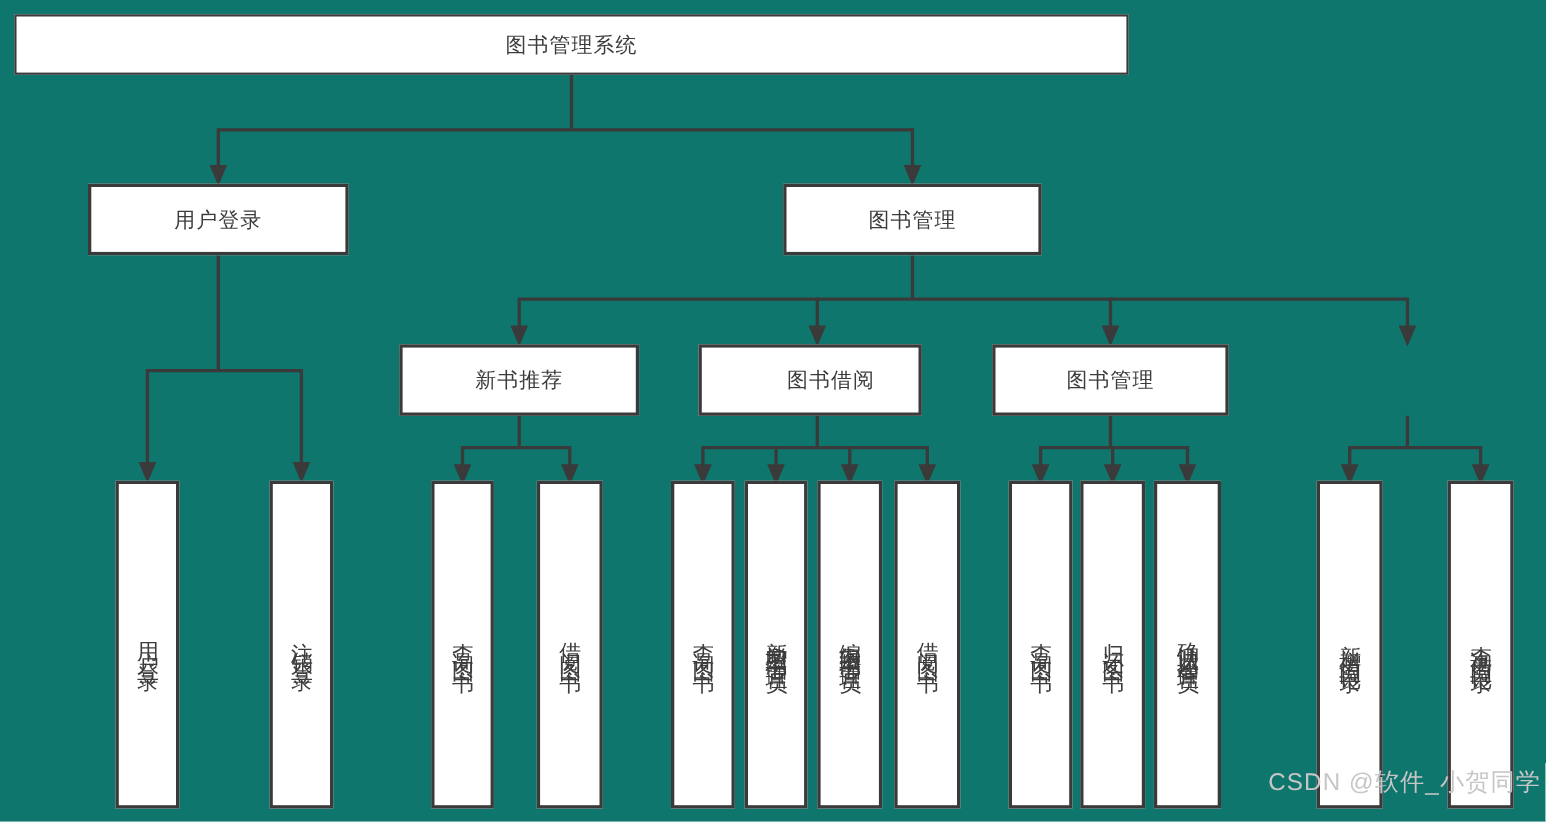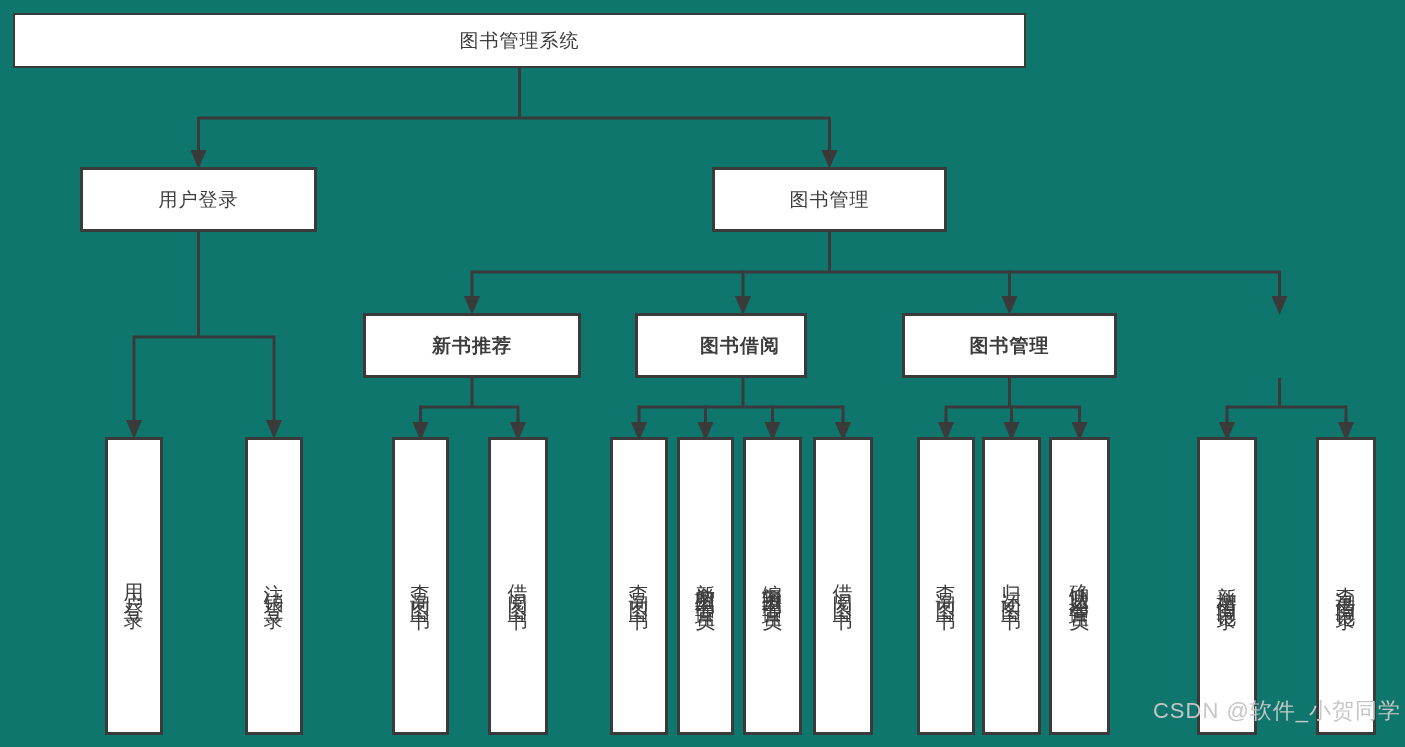--- a/index.html
+++ b/index.html
@@ -38,23 +38,23 @@
   .root {
     left: 13px; top: 13px;
     width: 1013px; height: 55px;
     border-width: 2px;
     font-size: 19px;
   }
   .lvl2 { top: 167px; height: 65px; }
   .b-user-login { left: 80px;  width: 237px; }
   .b-book-mgmt  { left: 712px; width: 235px; }
 
-  .lvl3 { top: 313px; height: 65px; font-weight: bold; }
+  .lvl3 { top: 313px; height: 65px; }
   .b-new-book-rec   { left: 363px;  width: 218px; }
-  .b-book-borrow    { left: 635px;  width: 172px; padding-left: 38px; }
+  .b-book-borrow    { left: 635px;  width: 203px; padding-left: 38px; }
   .b-current-borrow { left: 902px;  width: 215px; }
   .b-borrow-record  { left: 1172px; width: 215px; }
 
   .vbox {
     top: 437px;
     height: 298px;
     writing-mode: vertical-rl;
     font-size: 20px;
     letter-spacing: 9px;
     line-height: 1;

